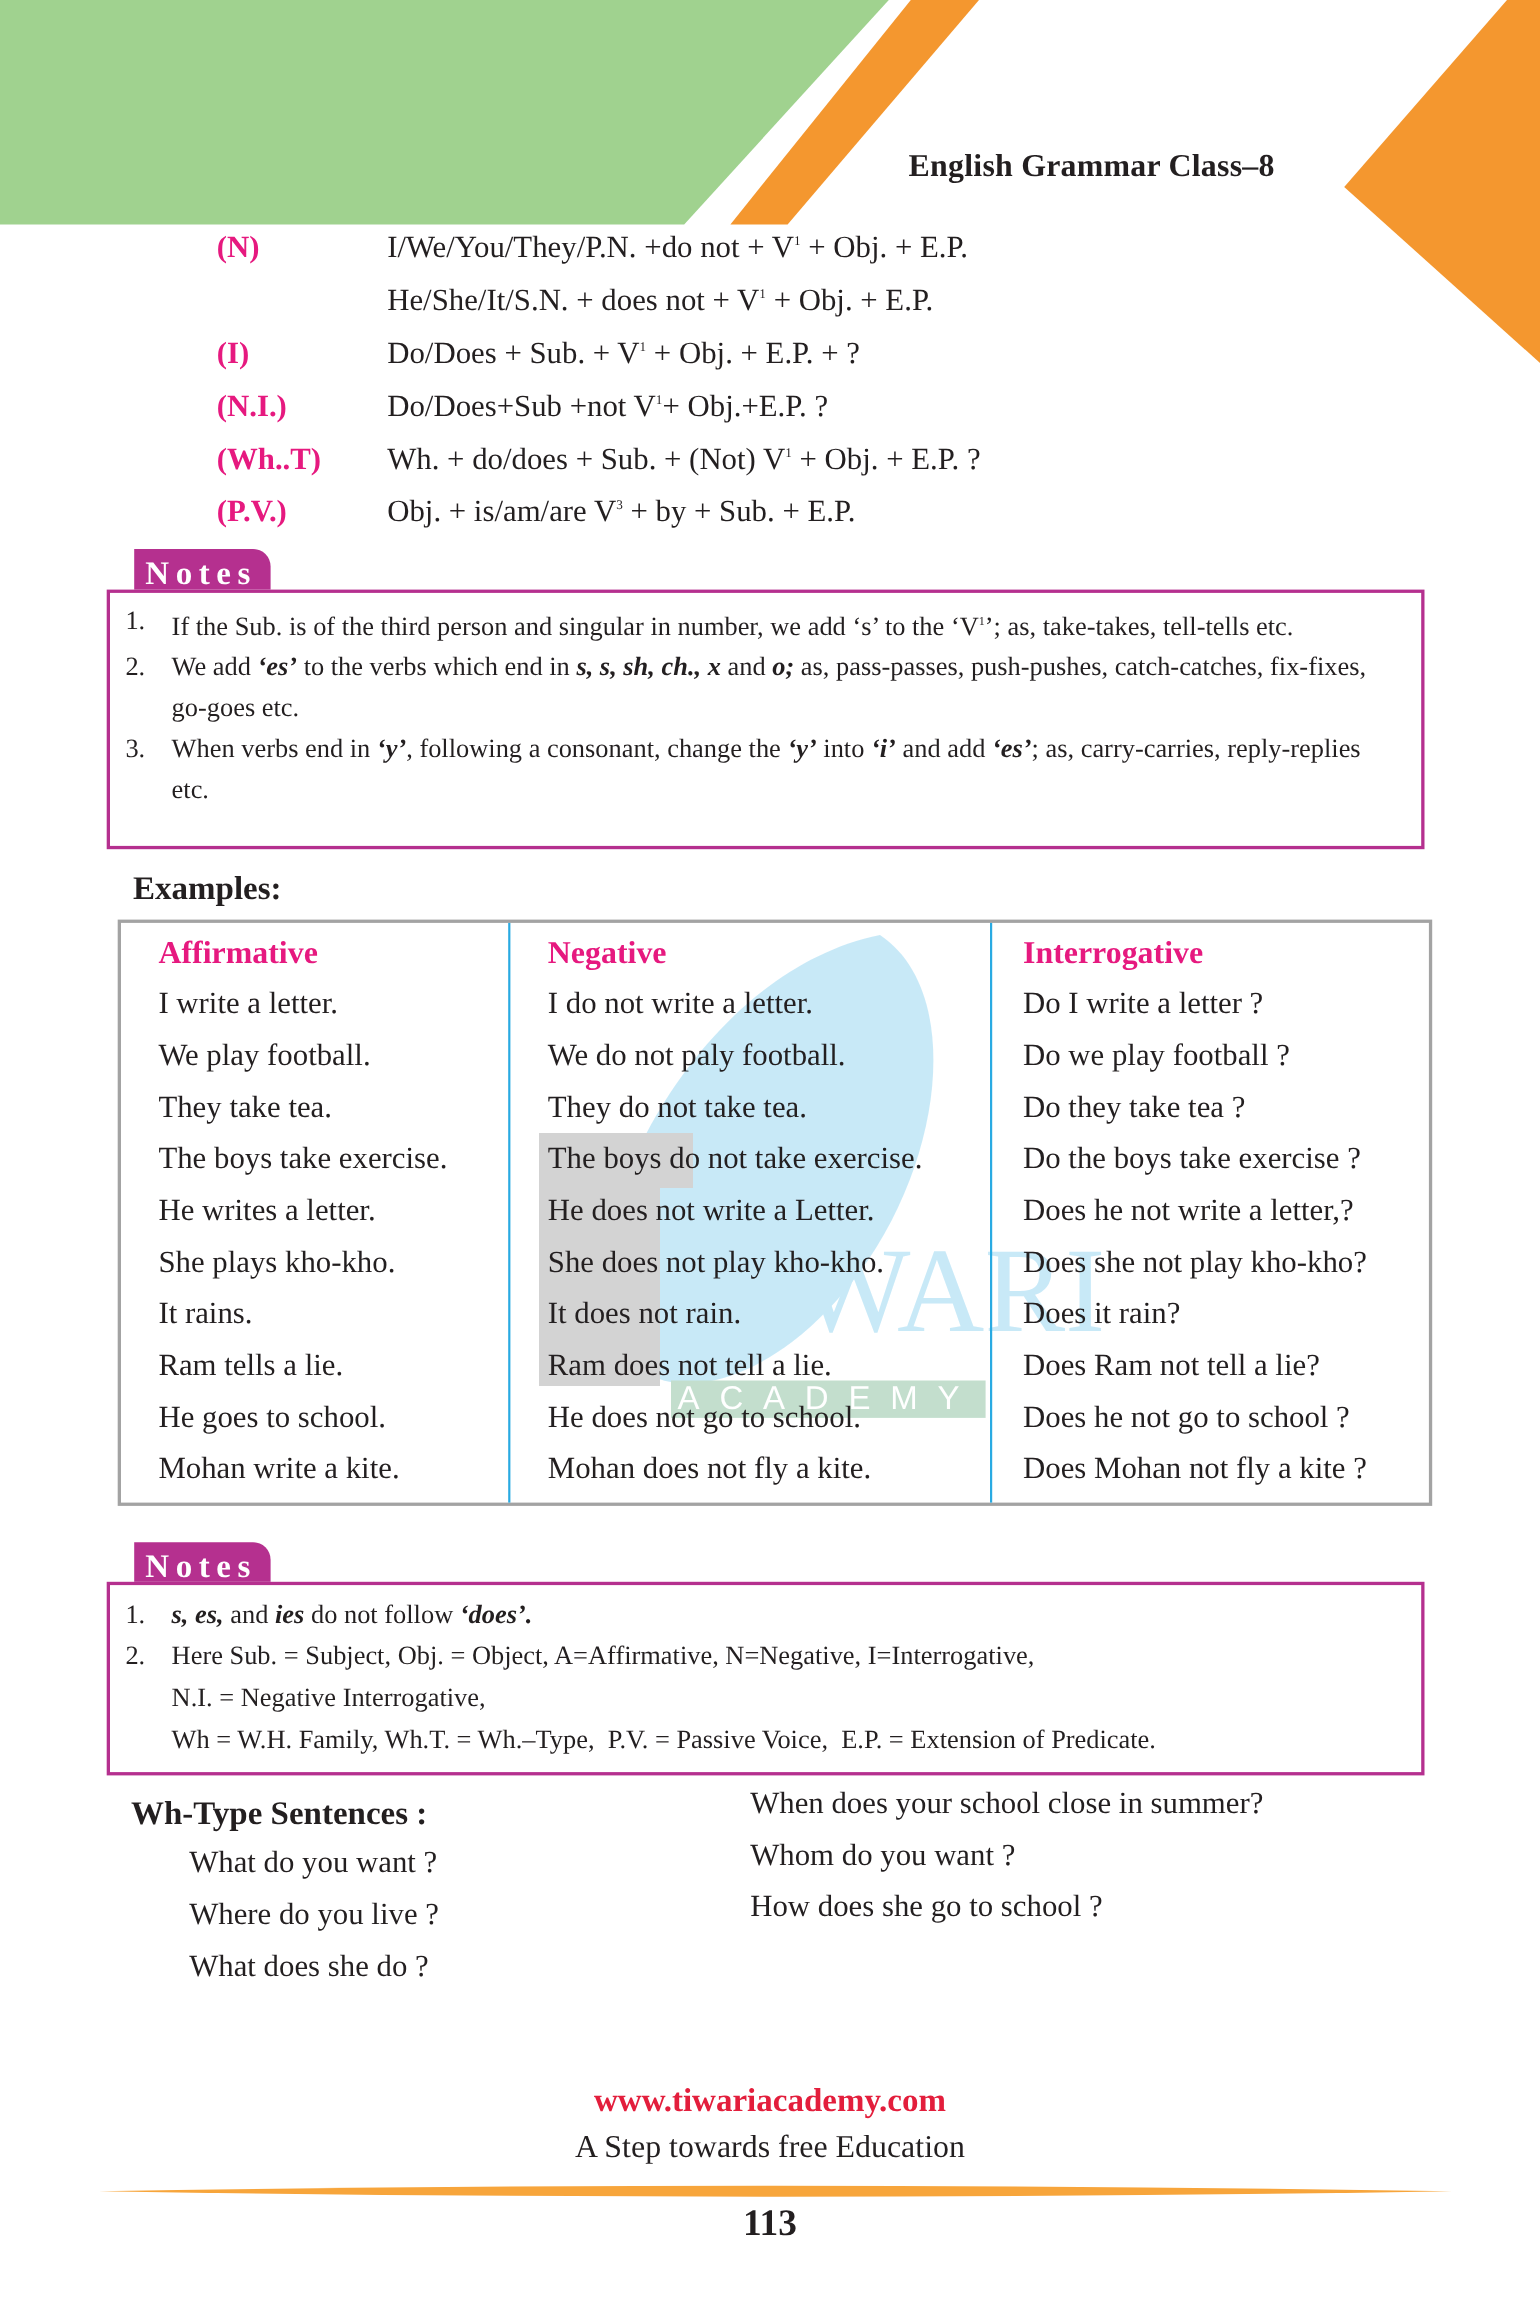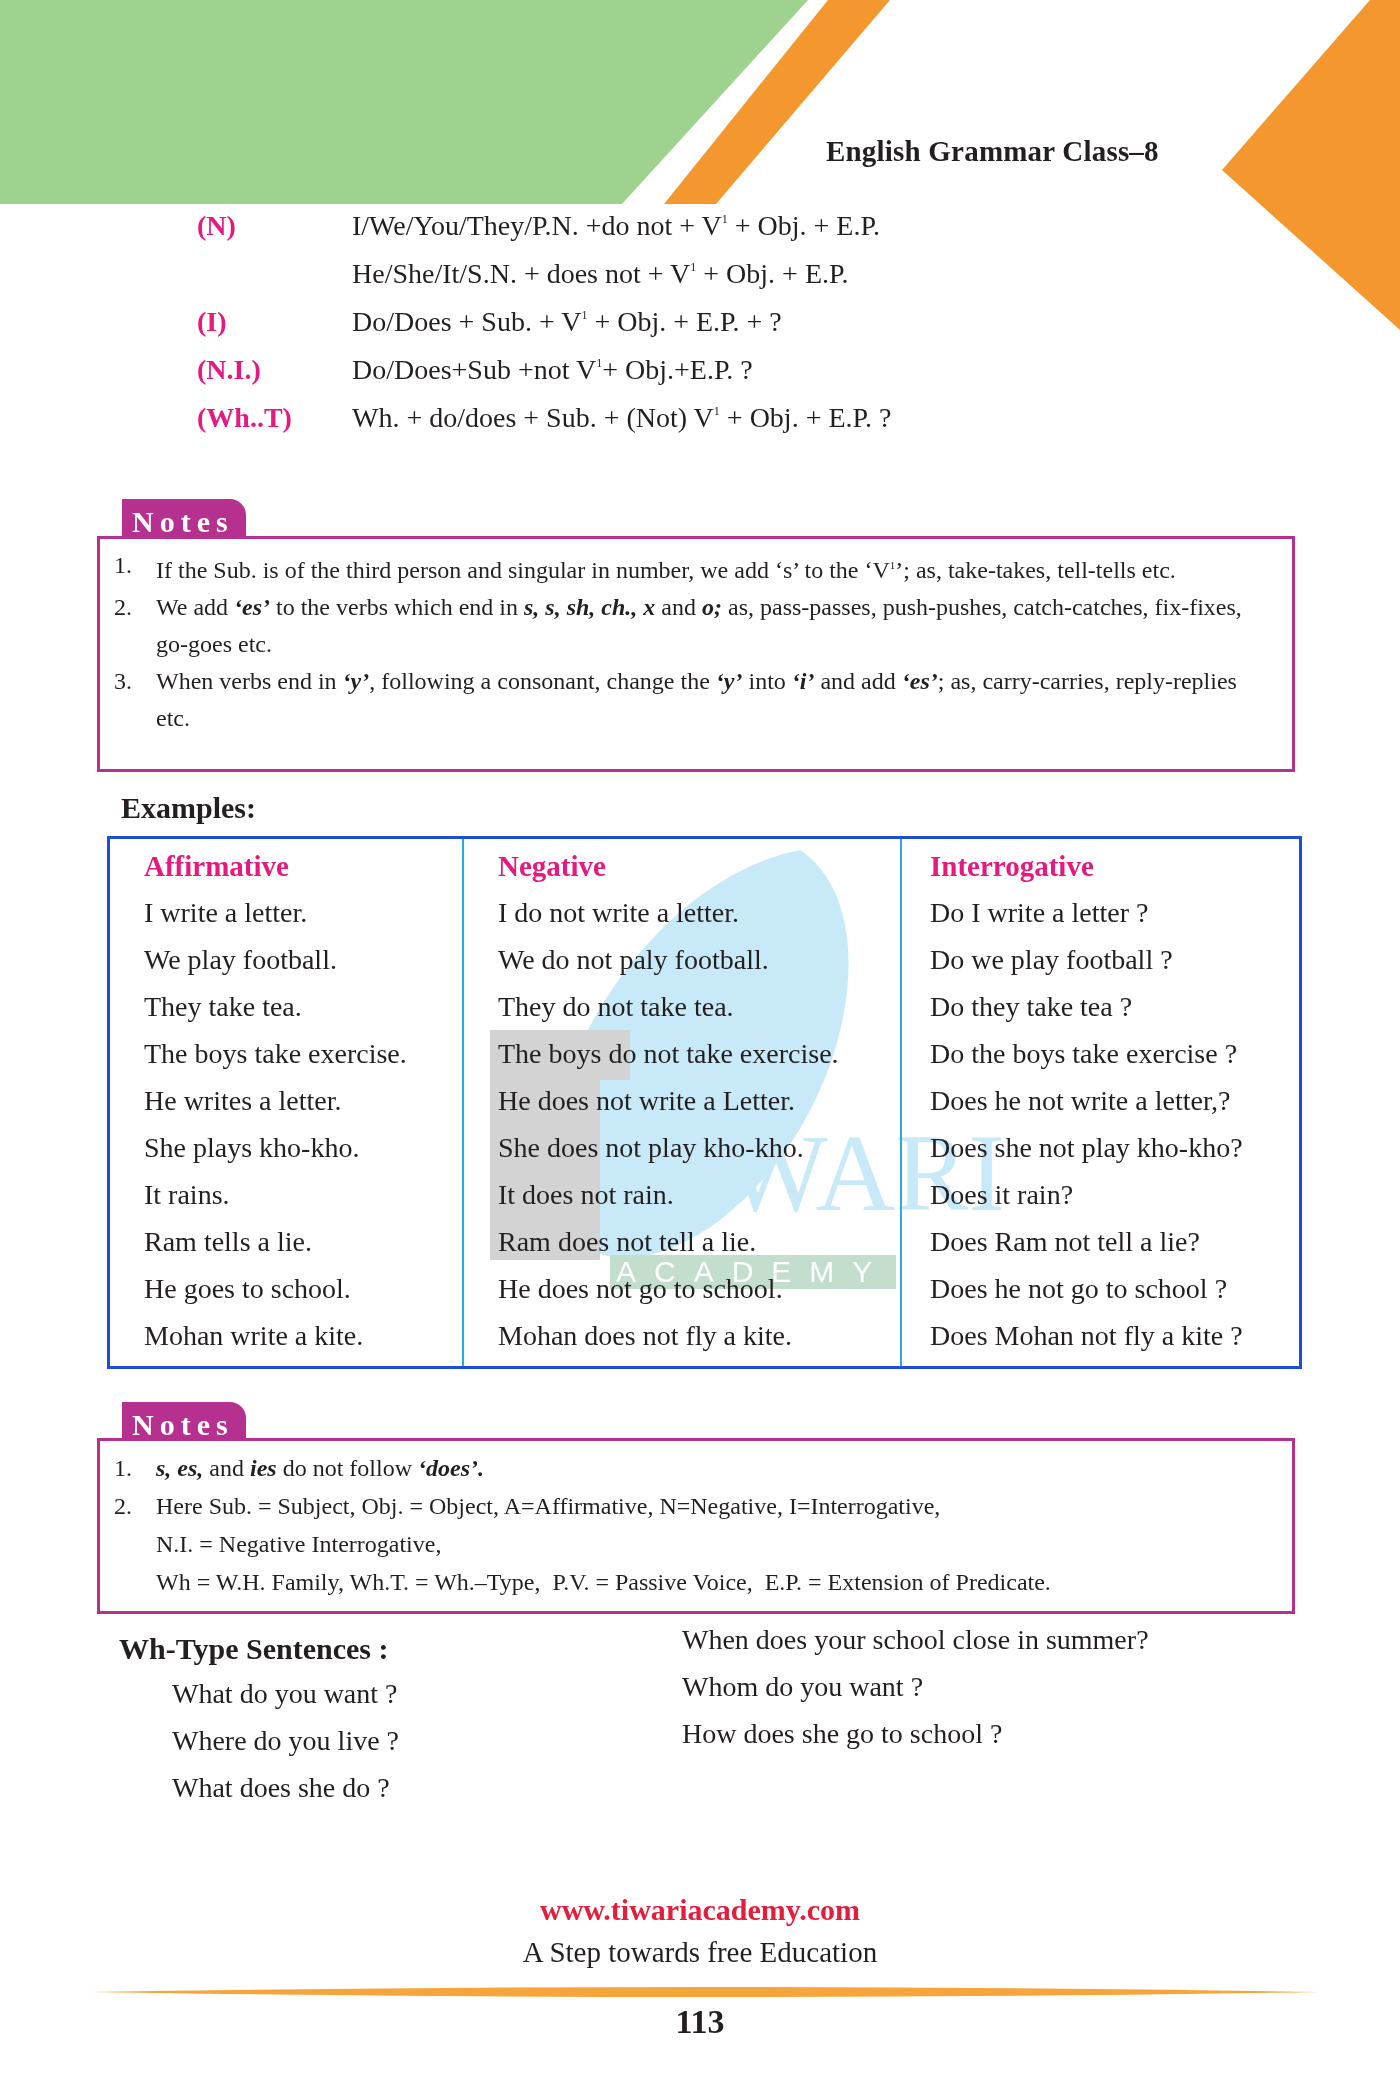--- a/index.html
+++ b/index.html
@@ -9,21 +9,21 @@
   .f-label{font-family:"Liberation Serif",serif;font-size:28px;font-weight:bold;color:#e6197f;}
   .f-text{font-family:"Liberation Serif",serif;font-size:28px;white-space:nowrap;}
   .f-text sup{font-size:12px;vertical-align:top;position:relative;top:2px;}
   .notes-tab{background:#b5308f;color:#fff;font-family:"Liberation Serif",serif;font-weight:bold;font-size:30px;letter-spacing:6px;padding:0 12px 0 10px;height:40px;line-height:46px;border-top-right-radius:16px;box-sizing:border-box;overflow:hidden;}
   .notes-box{border:3px solid #b5308f;box-sizing:border-box;background:#fff;}
   .notes-list{margin:0;padding:8px 18px 8px 14px;list-style:none;font-family:"Liberation Serif",serif;font-size:24px;line-height:37px;}
   .notes-list li{display:flex;}
   .notes-list .num{width:42px;flex:none;}
   .notes-list em{font-weight:bold;}
   .examples-label{font-family:"Liberation Serif",serif;font-weight:bold;font-size:30px;}
-  .ex-table{border:3px solid #1d4ed8;box-sizing:border-box;display:flex;background:transparent;}
+  .ex-table{border:3px solid #a3a3a3;box-sizing:border-box;display:flex;background:transparent;}
   .ex-col{box-sizing:border-box;padding:4px 0 0 34px;}
   .ex-col + .ex-col{border-left:2px solid #29aae2;}
   .ex-head{font-family:"Liberation Serif",serif;font-weight:bold;font-size:29px;color:#e6197f;height:46px;line-height:46px;}
   .ex-cell{font-family:"Liberation Serif",serif;font-size:28px;height:47px;line-height:47px;white-space:nowrap;}
   .wh-head{font-family:"Liberation Serif",serif;font-weight:bold;font-size:30px;}
   .wh-item{font-family:"Liberation Serif",serif;font-size:28px;white-space:nowrap;}
   .footer-url{font-family:"Liberation Serif",serif;font-weight:bold;font-size:30px;color:#e31e3c;text-align:center;width:1400px;left:0;}
   .footer-tag{font-family:"Liberation Serif",serif;font-size:29px;text-align:center;width:1400px;left:0;}
   .page-num{font-family:"Liberation Serif",serif;font-weight:bold;font-size:34px;text-align:center;width:1400px;left:0;}
   .watermark{opacity:0.25;}
@@ -52,20 +52,24 @@
         <span class="f-label" style="width: 155px; flex: 0 0 auto;">(I)</span>
         <span class="f-text"><span>Do/Does + Sub. + V</span><sup>1</sup><span> + Obj. + E.P. + ?</span></span>
       </div>
       <div style="display: flex; height: 48px; align-items: center;">
         <span class="f-label" style="width: 155px; flex: 0 0 auto;">(N.I.)</span>
         <span class="f-text"><span>Do/Does+Sub +not V</span><sup>1</sup><span>+ Obj.+E.P. ?</span></span>
       </div>
       <div style="display: flex; height: 48px; align-items: center;">
         <span class="f-label" style="width: 155px; flex: 0 0 auto;">(Wh..T)</span>
         <span class="f-text"><span>Wh. + do/does + Sub. + (Not) V</span><sup>1</sup><span> + Obj. + E.P. ?</span></span>
+      </div>
+      <div style="display: flex; height: 48px; align-items: center;">
+        <span class="f-label" style="width: 155px; flex: 0 0 auto;">(P.V.)</span>
+        <span class="f-text"><span>Obj. + is/am/are V</span><sup>3</sup><span> + by + Sub. + E.P.</span></span>
       </div>
     </div>
 </div>
 
 <div class="abs notes-tab" style="left:122px;top:499px;">Notes</div>
 <div class="abs notes-box" style="left:97px;top:536px;width:1198px;height:236px;">
   <ol class="notes-list" id="notes1-list">
       <li>
         <span class="num">1.</span>
         <span>If the Sub. is of the third person and singular in number, we add ‘s’ to the ‘V<sup style="font-size: 11px;">1</sup>’; as, take-takes, tell-tells etc.</span>

